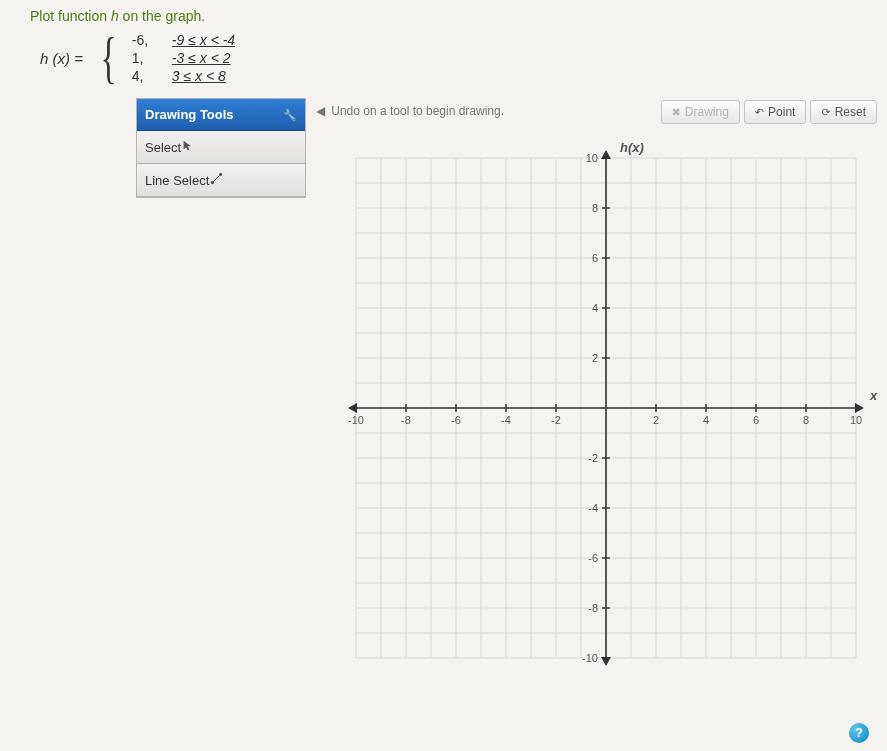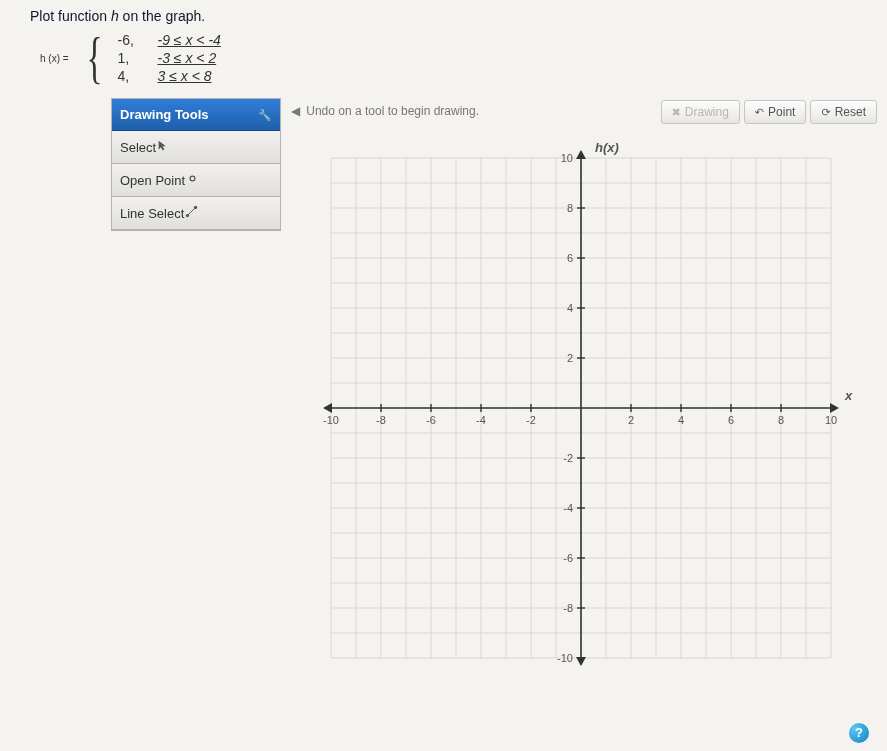--- a/index.html
+++ b/index.html
@@ -7,33 +7,34 @@
     font-family: Arial, Helvetica, sans-serif;
     background: #f5f3f0;
     width: 887px;
     height: 751px;
     position: relative;
     color: #333;
     padding: 8px 0 0 30px;
   }
   .prompt {
     font-size: 14px;
-    color: #0f172a;
+    color: #4d7c0f;
     margin-bottom: 8px;
   }
   .prompt i { font-style: italic; }
 
   .equation {
     display: flex;
     align-items: center;
     gap: 8px;
     margin: 6px 0 14px 10px;
   }
   .eq-lhs {
-    font-size: 10px;
+    font-style: italic;
+    font-size: 15px;
   }
   .brace {
     font-size: 56px;
     line-height: 50px;
     font-family: "Times New Roman", serif;
     margin: 0 2px 0 4px;
     display: inline-block;
     transform: scaleX(0.6);
   }
   .cases {
@@ -41,21 +42,21 @@
     flex-direction: column;
     gap: 2px;
     font-size: 14px;
   }
   .case-row { display: flex; }
   .case-val { width: 40px; }
   .case-cond { font-style: italic; text-decoration: underline; }
 
   .workspace {
     display: flex;
-    margin-left: 81px;
+    margin-left: 106px;
   }
 
   .tool-panel {
     width: 170px;
     background: #e9e8e6;
     border: 1px solid #b5b3b0;
   }
   .tool-header {
     background: linear-gradient(#2f7ed8,#1f5fab);
     color: #fff;
@@ -176,28 +177,20 @@
   <div class="tool-panel">
     <div class="tool-header">
       <span>Drawing Tools</span>
       <span class="wrench"></span>
     </div>
     <div class="tool-item">
       <span>Select</span>
       <span class="tool-icon cursor-ic">
         <svg viewBox="0 0 16 16">
             <path d="M2 2 L2 13 L5 10 L7 14 L9 13 L7 9 L11 9 Z" fill="#555"></path>
-          </svg>
-      </span>
-    </div>
-    <div class="tool-item">
-      <span>Open Point</span>
-      <span class="tool-icon opendot-ic">
-        <svg viewBox="0 0 16 16">
-            <circle cx="8" cy="8" r="3" fill="none" stroke="#555" stroke-width="1.5"></circle>
           </svg>
       </span>
     </div>
     <div class="tool-item">
       <span>Line Select</span>
       <span class="tool-icon seg-ic">
         <svg viewBox="0 0 16 16">
             <circle cx="3" cy="13" r="2" fill="#555"></circle>
             <circle cx="13" cy="3" r="2" fill="#555"></circle>
             <line x1="3" y1="13" x2="13" y2="3" stroke="#555" stroke-width="1.2"></line>

